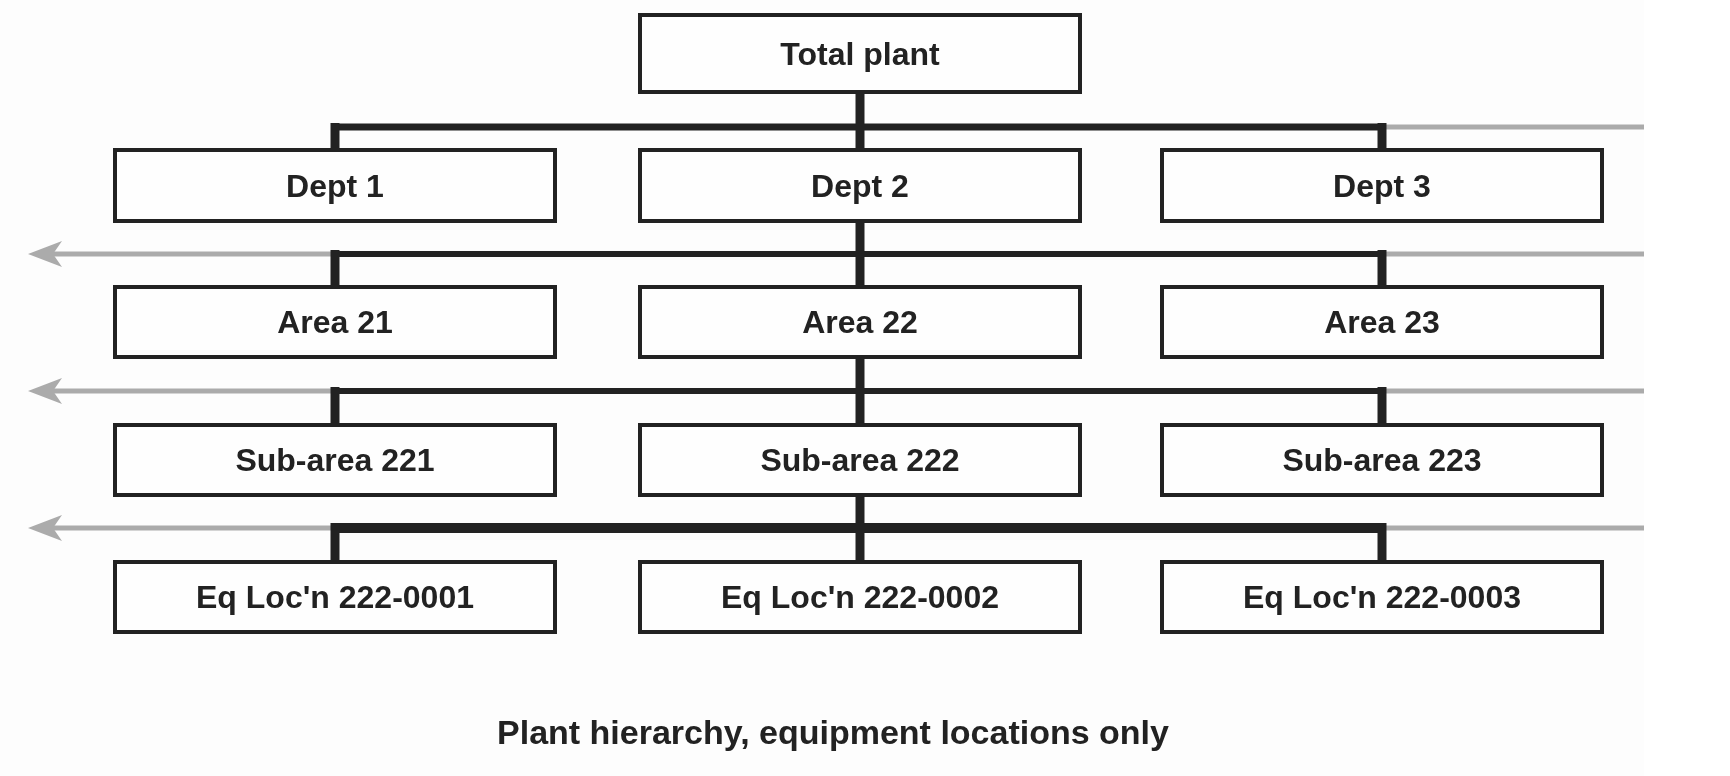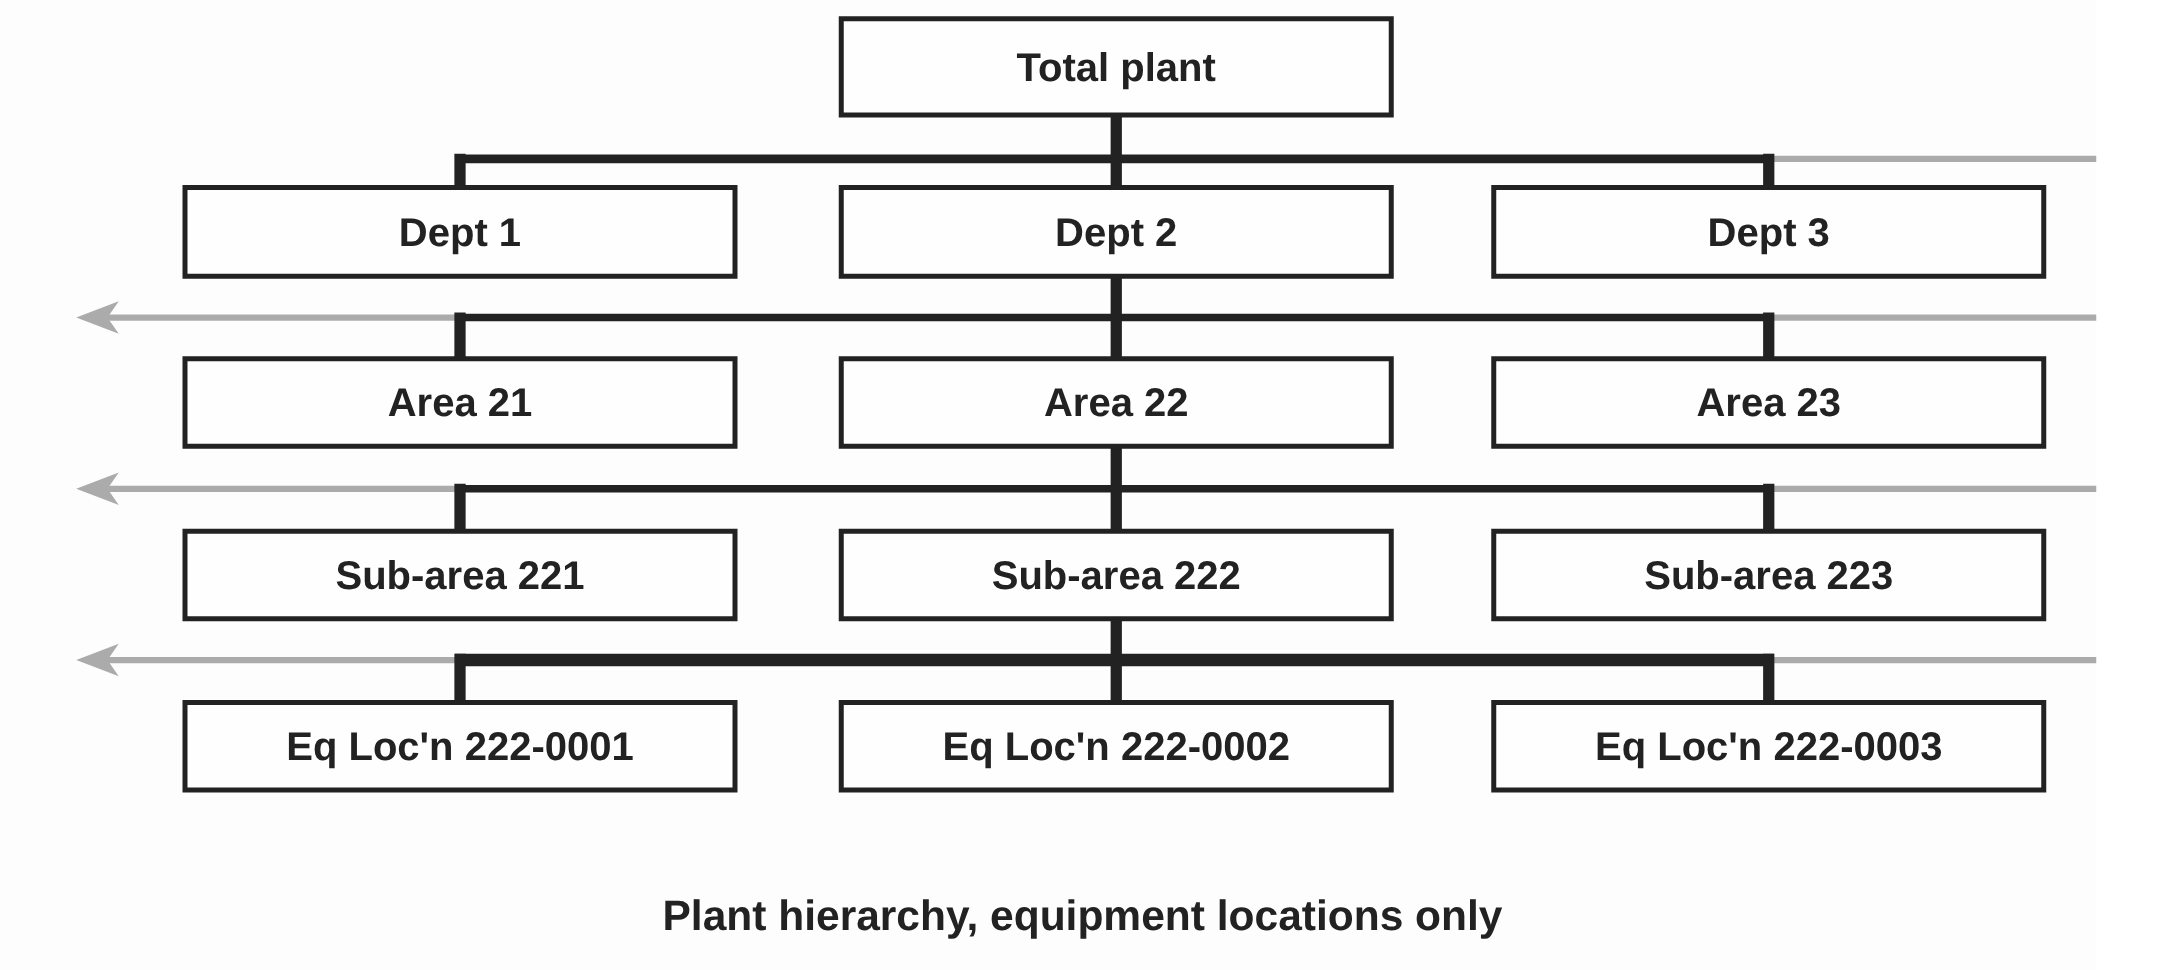--- a/index.html
+++ b/index.html
@@ -6,21 +6,20 @@
     margin: 0;
     padding: 0;
     background: #ffffff;
   }
   .page {
     position: relative;
     width: 1644px;
     height: 776px;
     background: var(--background, #fdfdfd);
     overflow: hidden;
-    padding-left: 33px;
   }
   svg {
     display: block;
   }
   .node-box {
     fill: var(--box-fill, #fefefe);
     stroke: var(--ink, #222222);
     stroke-width: 4;
   }
   .bus {

